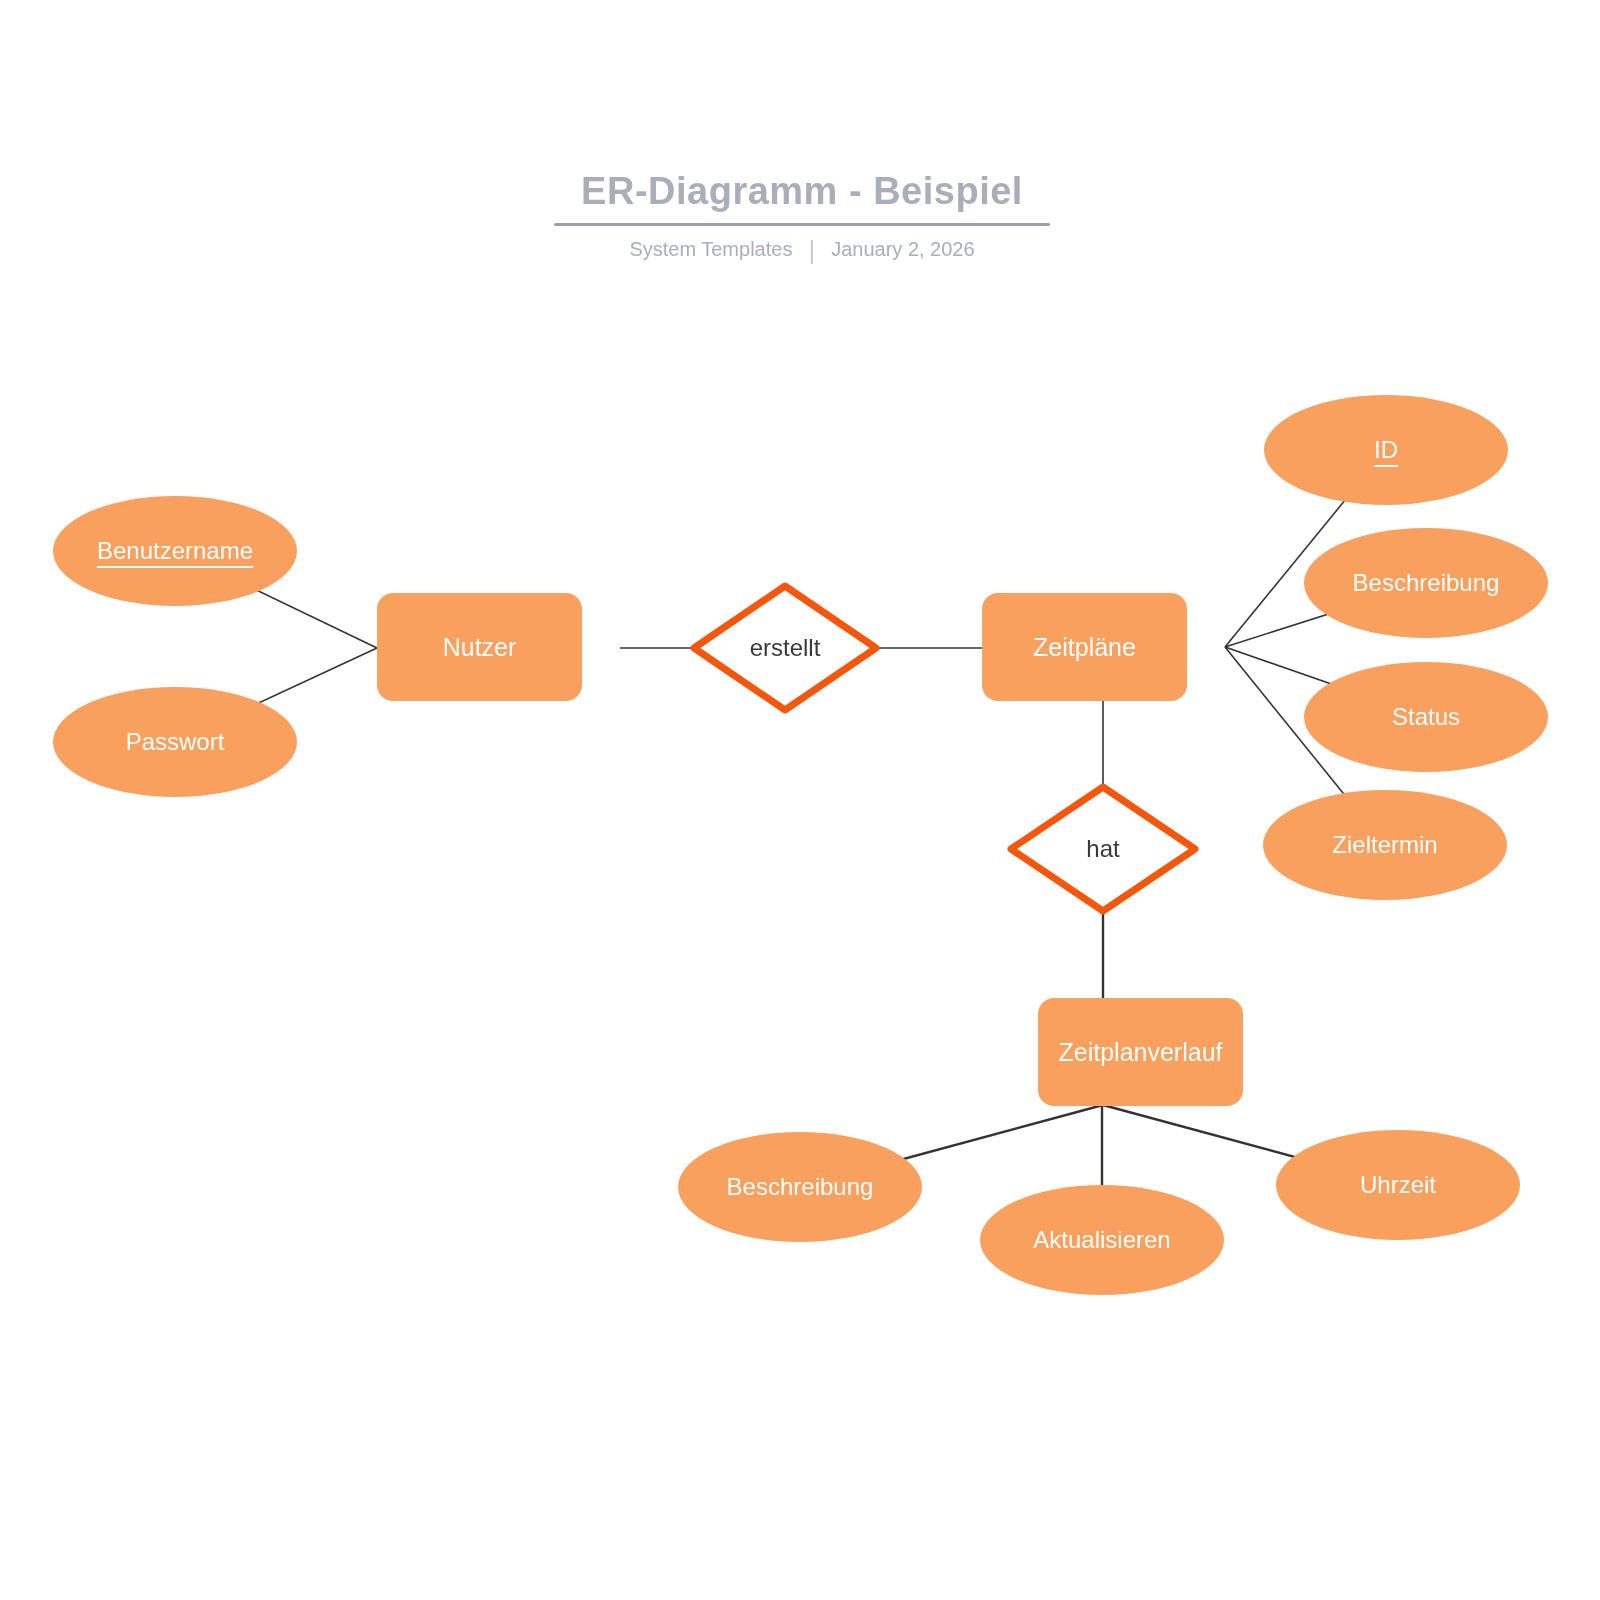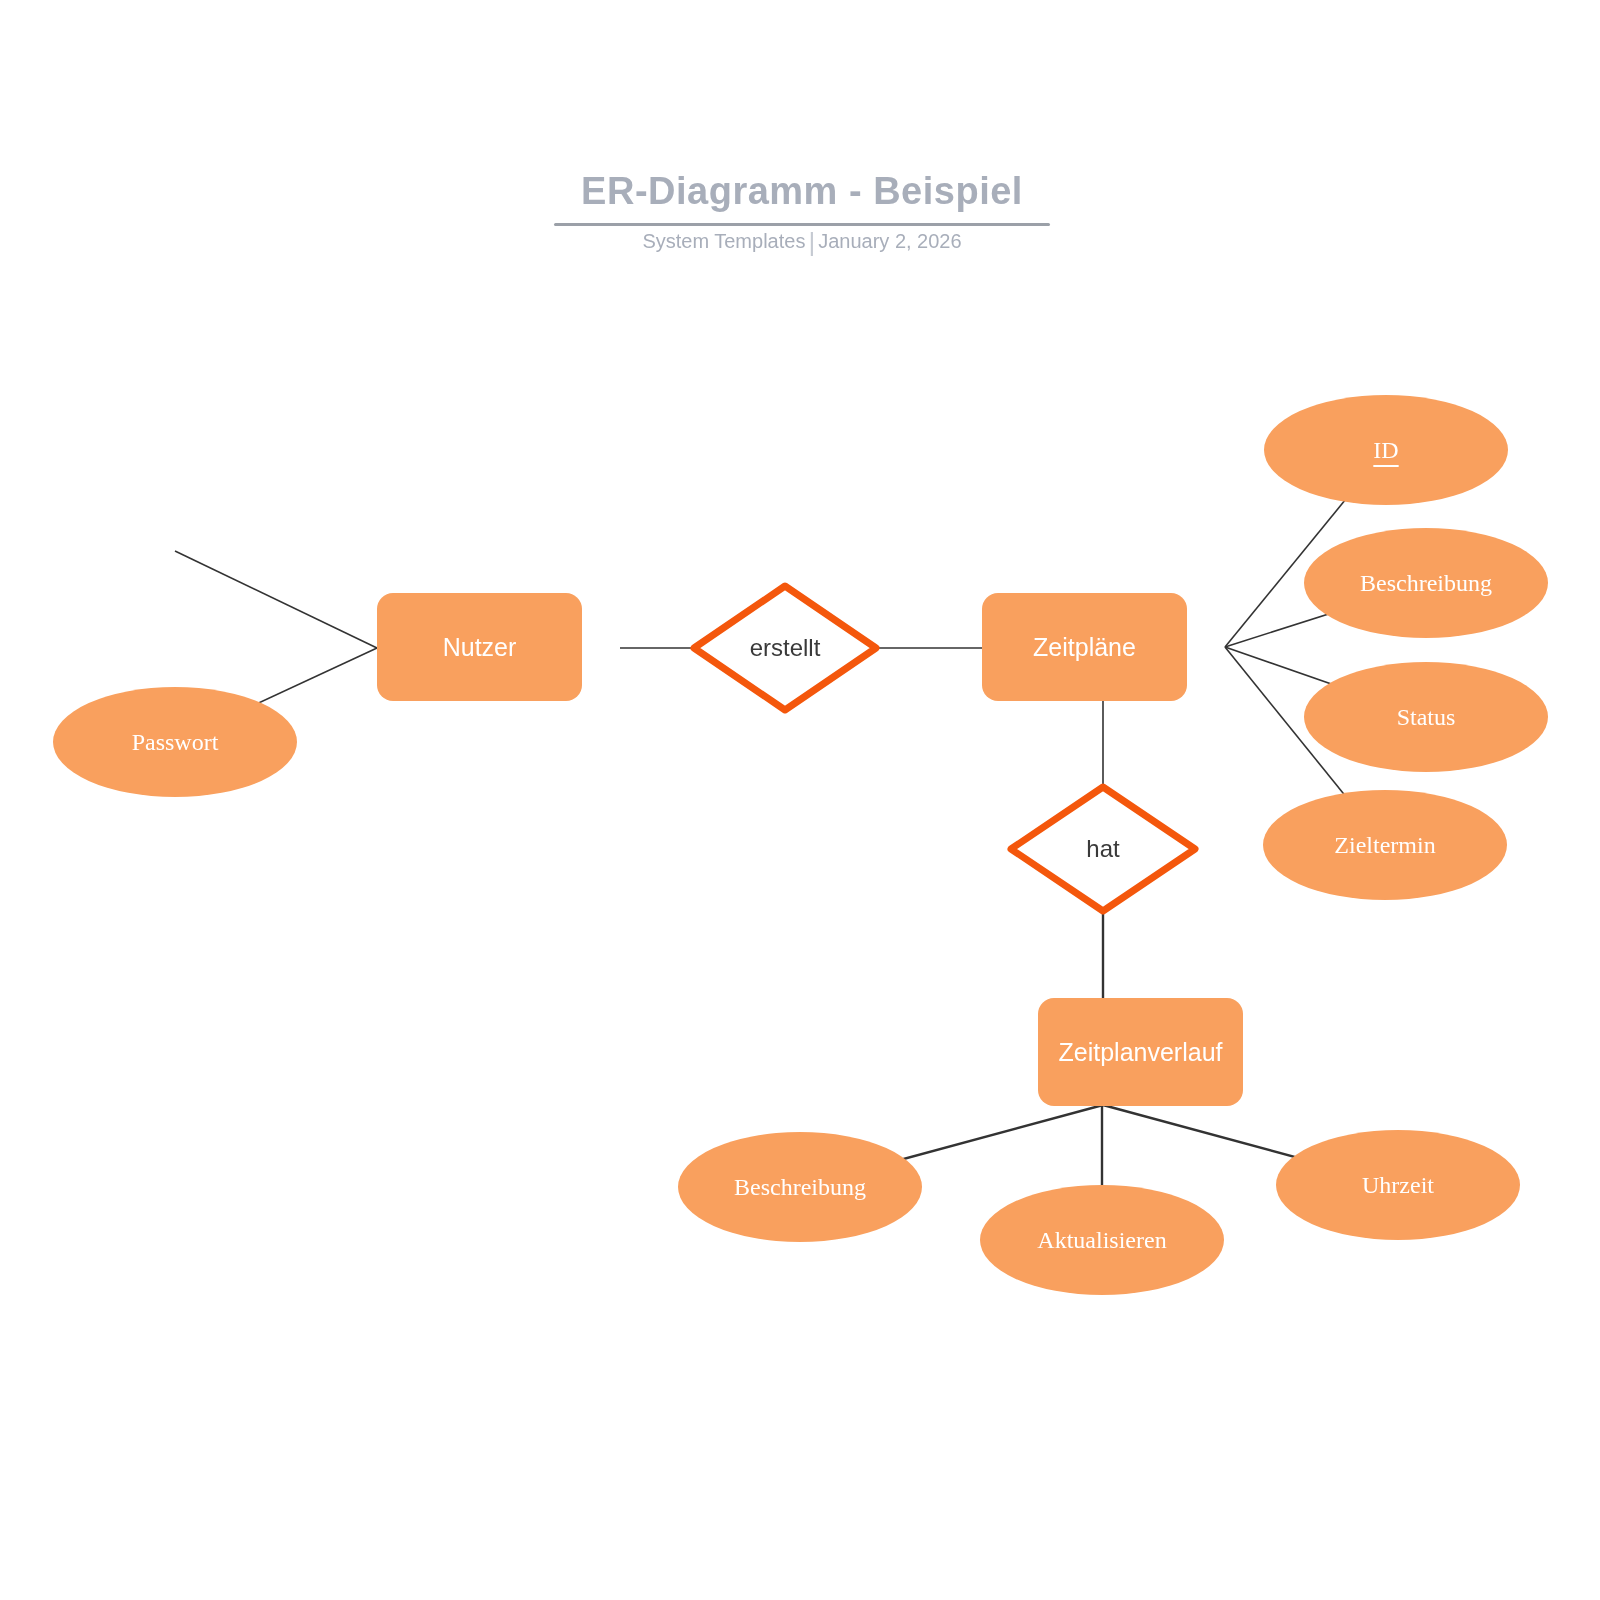--- a/index.html
+++ b/index.html
@@ -30,39 +30,39 @@
   }
   .header h1{
     margin:0;font-size:38px;font-weight:700;color:var(--title-text);
     letter-spacing:.5px;white-space:nowrap;
   }
   .title-rule{
     margin:10px auto 0;width:496px;height:3px;background:var(--title-rule);
     border-radius:2px;
   }
   .meta{
-    margin-top:4px;font-size:20px;color:var(--meta-text);
-    display:flex;align-items:center;justify-content:center;gap:3px;
+    margin-top:12px;font-size:20px;color:var(--meta-text);
+    display:flex;align-items:center;justify-content:center;gap:16px;
     white-space:nowrap;
   }
   .meta .divider{
     color:var(--meta-divider);font-size:26px;font-weight:300;line-height:20px;
   }
   
   svg.edges{position:absolute;left:0;top:0;}
   svg.edges line{stroke:var(--connector);}
   svg.edges line.thin{stroke-width:1.6px;}
   svg.edges line.thick{stroke-width:2.4px;}
   
   .node{
     position:absolute;display:flex;align-items:center;justify-content:center;
     color:var(--shape-text);font-size:24px;line-height:1.2;text-align:center;
   }
   .ellipse{
-    width:244px;height:110px;background:var(--shape-fill);border-radius:50%;font-family:Liberation Serif, serif;
+    width:244px;height:110px;background:var(--shape-fill);border-radius:50%;
   }
   .entity{
     width:205px;height:108px;background:var(--shape-fill);border-radius:16px;
     font-size:25px;
   }
   .pk{
     text-decoration:underline;
     text-underline-offset:7px;
     text-decoration-thickness:2px;
   }
@@ -99,20 +99,23 @@
     <line class="thin" x1="1225" y1="647" x2="1426" y2="583"></line>
     <line class="thin" x1="1225" y1="647" x2="1426" y2="717"></line>
     <line class="thin" x1="1225" y1="647" x2="1385" y2="845"></line>
     <line class="thin" x1="1103" y1="700" x2="1103" y2="849"></line>
     <line class="thick" x1="1103" y1="849" x2="1103" y2="998"></line>
     <line class="thick" x1="1103" y1="1105" x2="800" y2="1187"></line>
     <line class="thick" x1="1102" y1="1105" x2="1102" y2="1240"></line>
     <line class="thick" x1="1103" y1="1105" x2="1398" y2="1185"></line>
   </svg>
 
+  <div class="node ellipse" style="left:53px;top:496px;">
+    <span class="pk">Benutzername</span>
+  </div>
   <div class="node ellipse" style="left:53px;top:687px;">
     <span>Passwort</span>
   </div>
   <div class="node ellipse" style="left:1264px;top:395px;">
     <span class="pk">ID</span>
   </div>
   <div class="node ellipse" style="left:1304px;top:528px;">
     <span>Beschreibung</span>
   </div>
   <div class="node ellipse" style="left:1304px;top:662px;">

